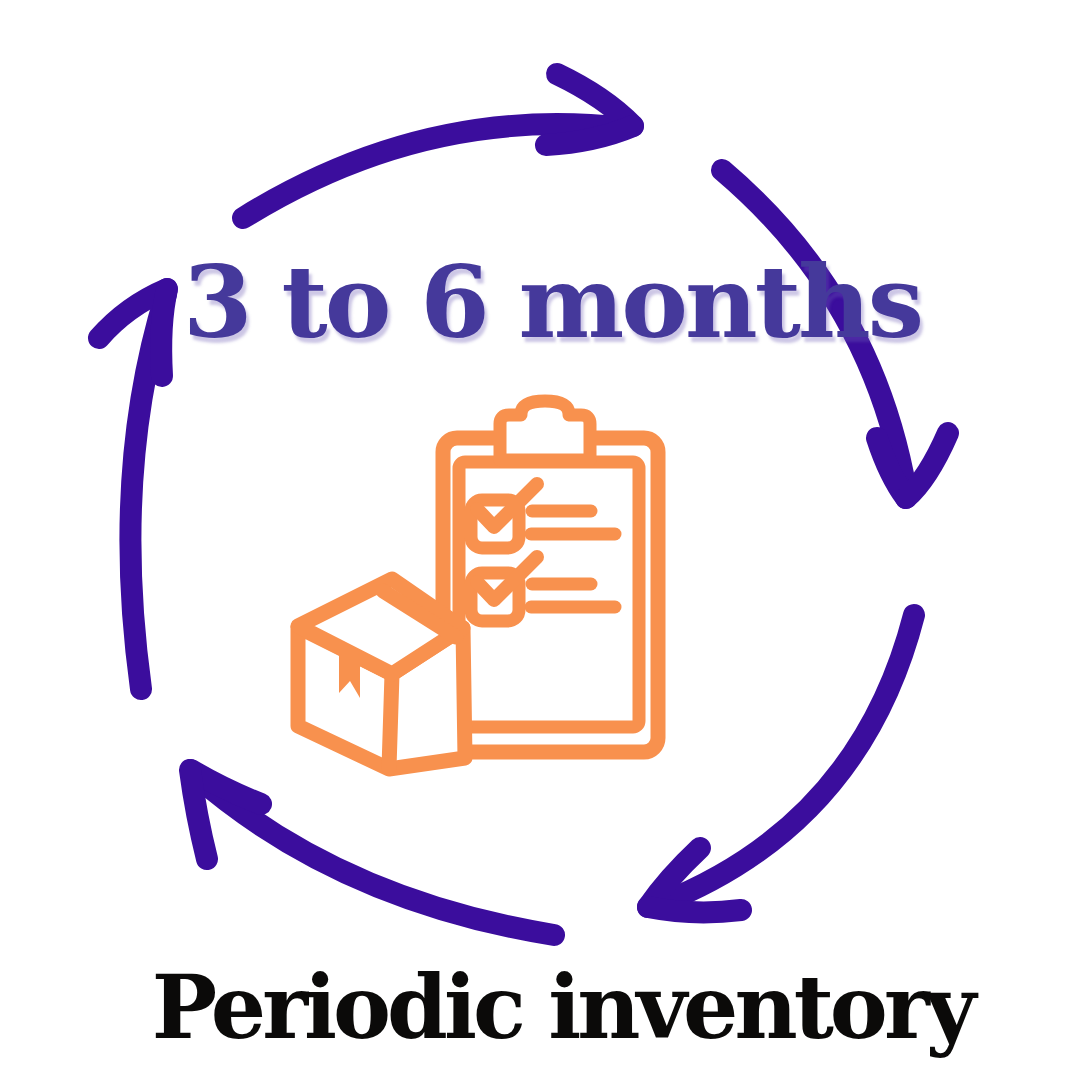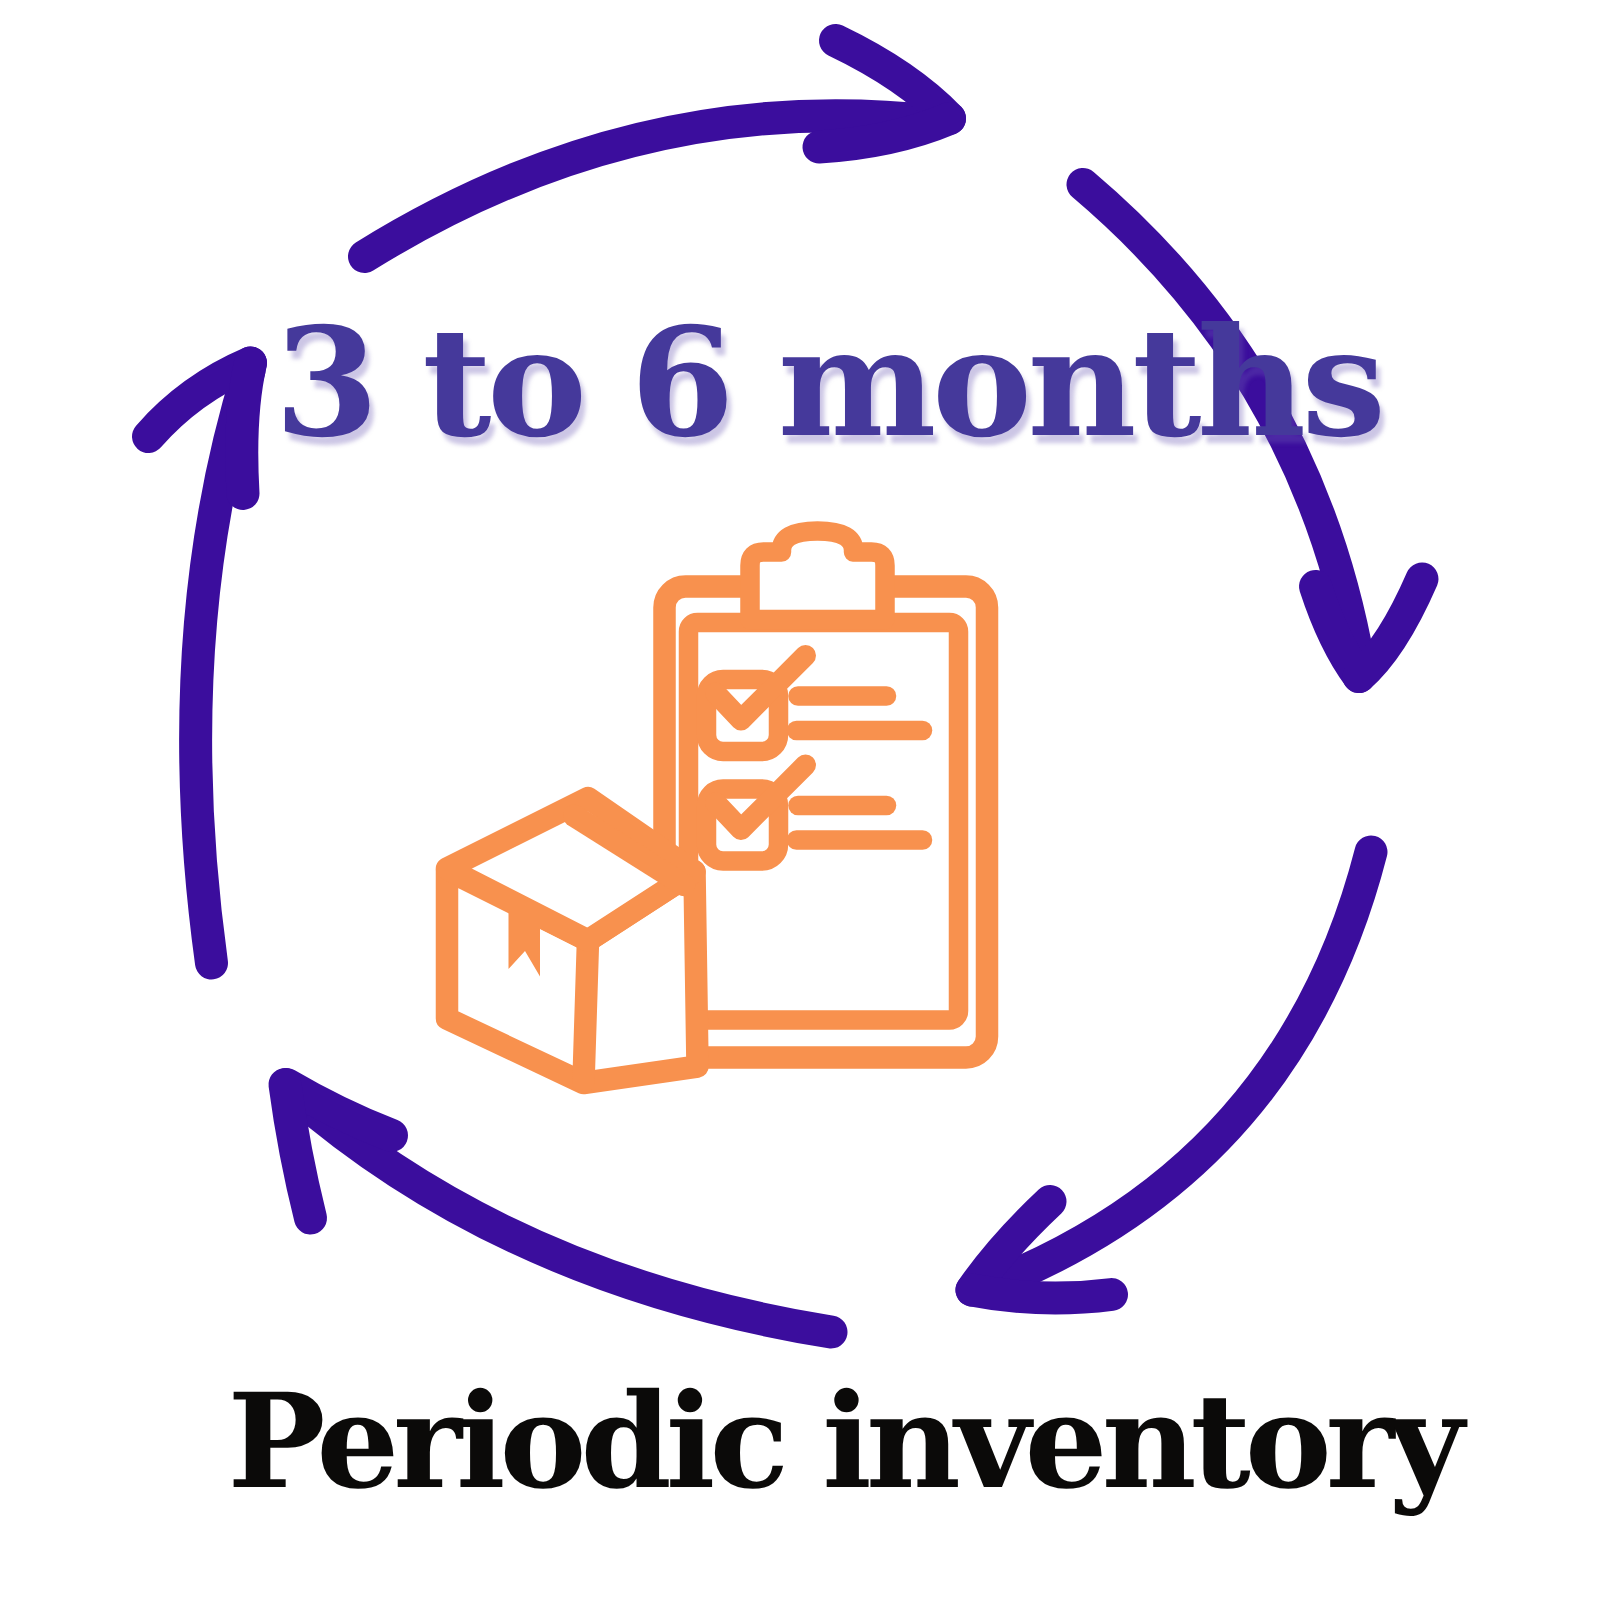--- a/index.html
+++ b/index.html
@@ -15,20 +15,21 @@
   body {
     background: var(--background);
     font-family: "DejaVu Serif", "Liberation Serif", serif;
     overflow: hidden;
   }
   .canvas {
     position: relative;
     width: 1080px;
     height: 896px;
     background: var(--background);
+    margin-top: 47px;
   }
   .layer {
     position: absolute;
     left: 0; top: 0;
     width: 1080px; height: 1080px;
   }
   .arrow path {
     fill: none;
     stroke: var(--arrow);
     stroke-width: 22;

